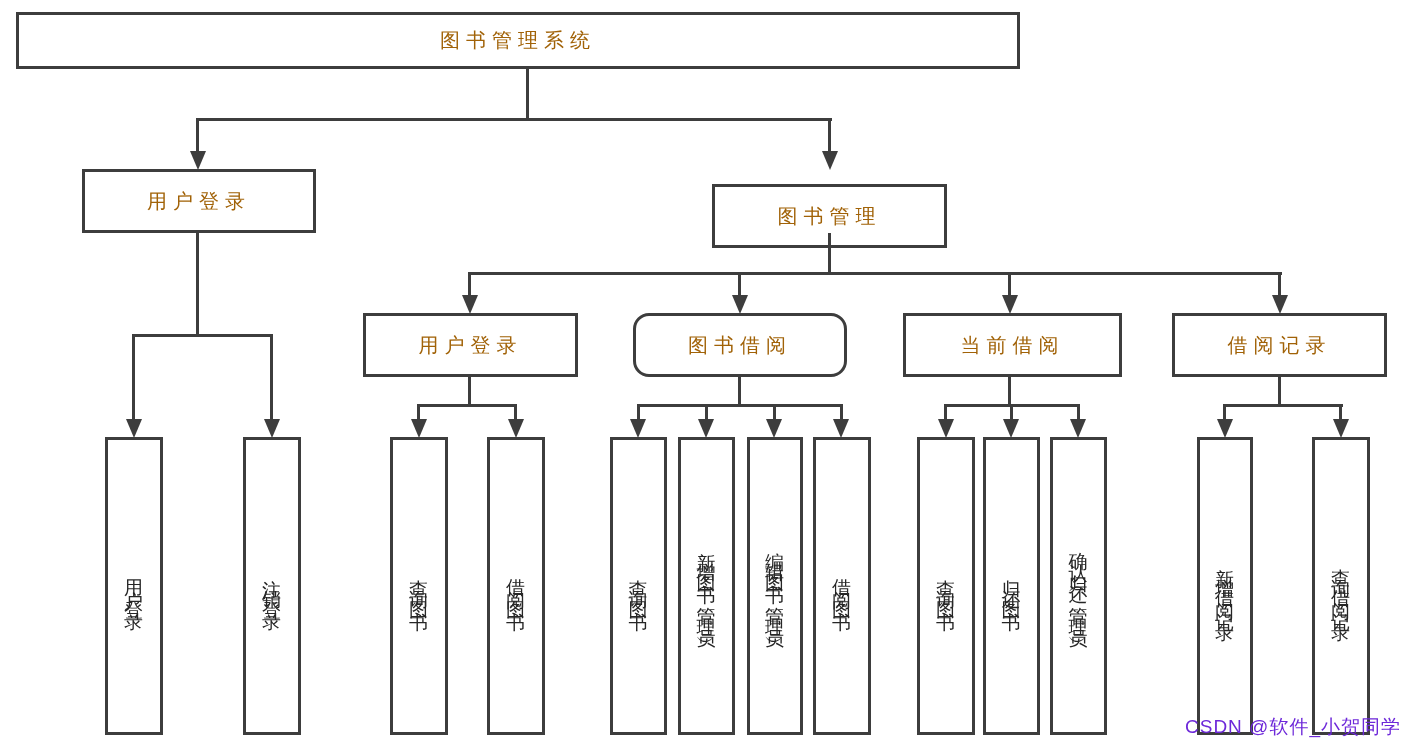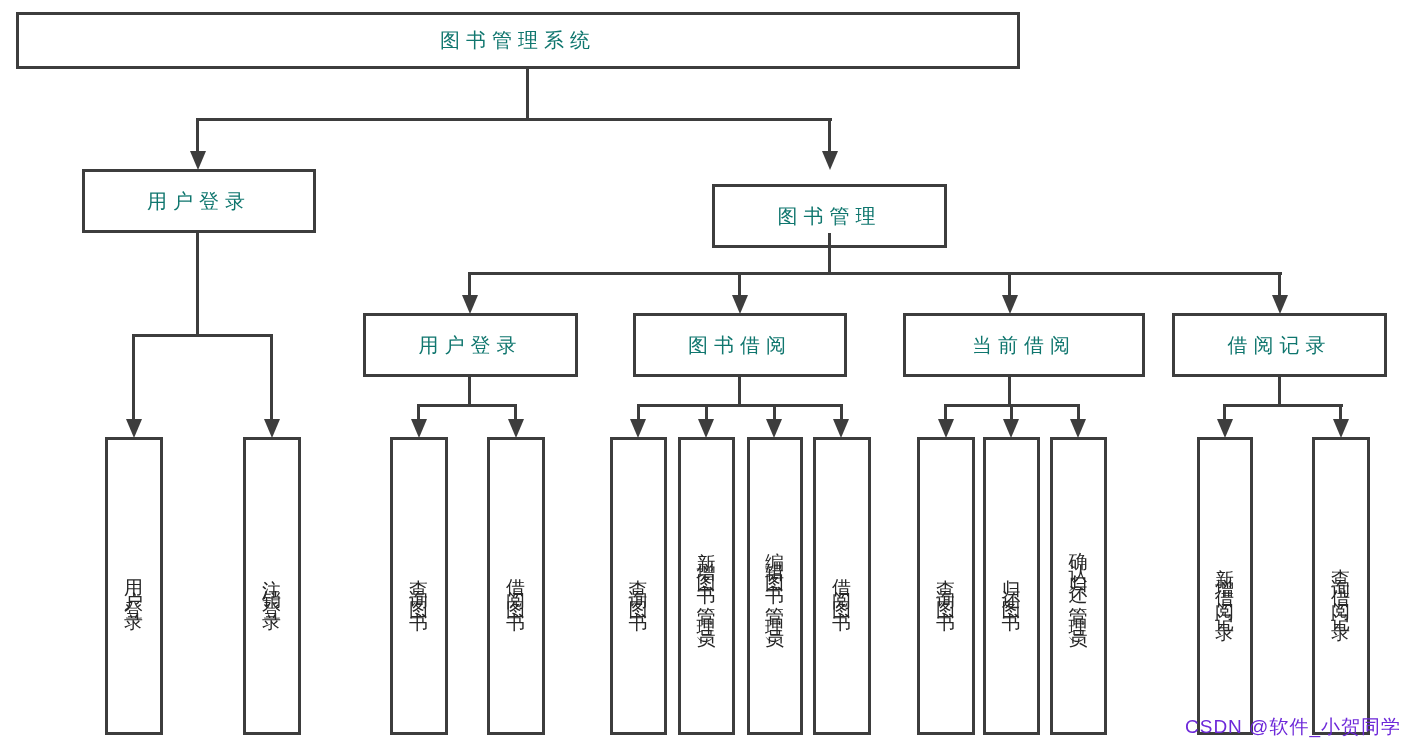--- a/index.html
+++ b/index.html
@@ -5,21 +5,21 @@
   html,body{margin:0;padding:0;background:#ffffff;}
   .canvas{
     position:relative;width:1405px;height:747px;background:#ffffff;overflow:hidden;
     font-family:"Liberation Sans",sans-serif;
   }
   .box{
     position:absolute;background:#ffffff;border:3px solid #3d3d3d;box-sizing:border-box;
     display:flex;align-items:center;justify-content:center;
   }
   .hbox span{
-    font-size:20px;letter-spacing:6px;color:#0f766e;white-space:nowrap;
+    font-size:20px;letter-spacing:6px;color:#a16207;white-space:nowrap;
   }
   .vbox span{
     writing-mode:vertical-rl;text-orientation:mixed;
     font-size:19px;letter-spacing:11px;line-height:1;color:#262626;
   }
   .vline{position:absolute;width:3px;background:#3d3d3d;}
   .hline{position:absolute;height:3px;background:#3d3d3d;}
   .arrow{
     position:absolute;width:0;height:0;
     border-left:8px solid transparent;border-right:8px solid transparent;
@@ -42,24 +42,24 @@
   <div class="box hbox" style="left:82px;top:169px;width:234px;height:64px;">
     <span>用户登录</span>
   </div>
   <div class="box hbox" style="left:712px;top:184px;width:235px;height:64px;">
     <span>图书管理</span>
   </div>
 
   <div class="box hbox" style="left:363px;top:313px;width:215px;height:64px;">
     <span>用户登录</span>
   </div>
-  <div class="box hbox" style="left:633px;top:313px;width:214px;height:64px;">
+  <div class="box hbox" style="left:633px;top:313px;width:214px;height:64px;border-radius:16px;">
     <span>图书借阅</span>
   </div>
-  <div class="box hbox" style="left:903px;top:313px;width:242px;height:64px;">
+  <div class="box hbox" style="left:903px;top:313px;width:219px;height:64px;">
     <span>当前借阅</span>
   </div>
   <div class="box hbox" style="left:1172px;top:313px;width:215px;height:64px;">
     <span>借阅记录</span>
   </div>
 
   <div class="box vbox" style="left:105px;top:437px;width:58px;height:298px;">
     <span>用户登录</span>
   </div>
   <div class="box vbox" style="left:243px;top:437px;width:58px;height:298px;">

